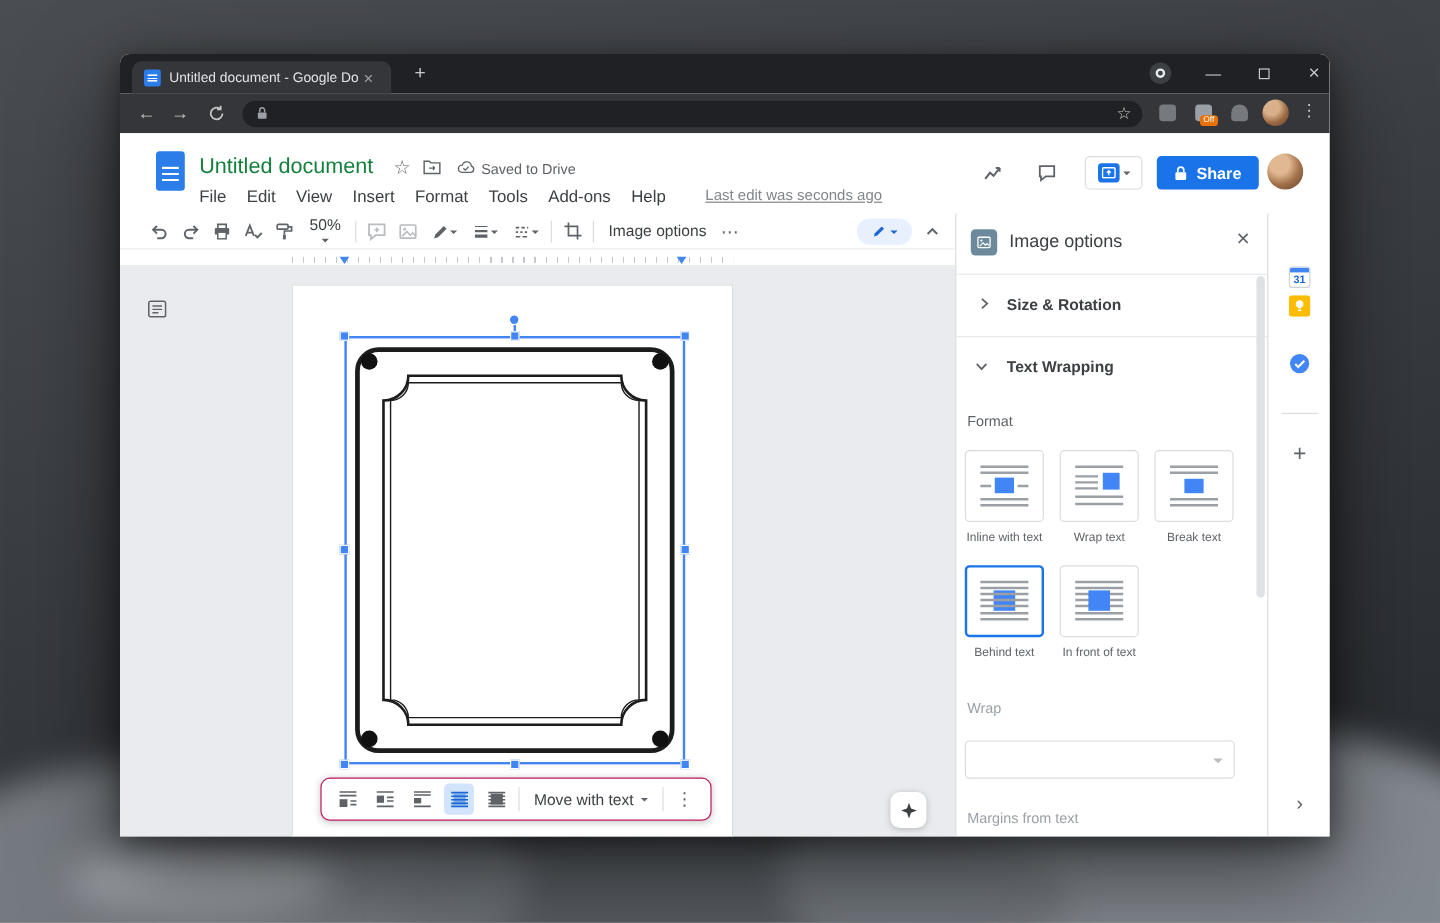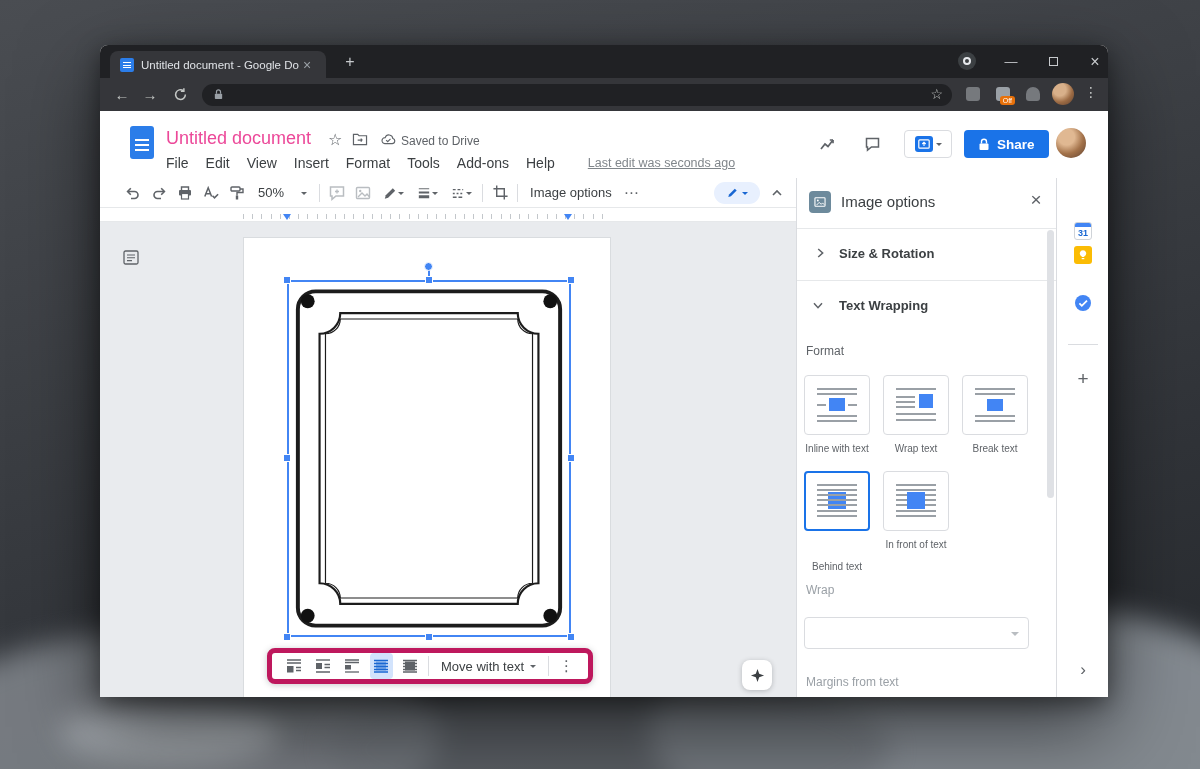--- a/index.html
+++ b/index.html
@@ -53,40 +53,40 @@
     padding:0.5px 3px; border-radius:3px; line-height:8px; }
   .addr-avatar { left:952px; top:5px; width:22px; height:22px; border-radius:50%;
     background:radial-gradient(circle at 35% 30%,#d8b08a 0 30%,#9c6b44 60%,#5d4030 100%); }
   .addr-kebab { left:982px; top:6px; color:#c4c7c5; font-size:14px; width:18px; text-align:center; }
 
   
   .dhead { left:0; top:66px; width:1008px; height:67px; background:#fff; }
   .dlogo { left:30px; top:15px; width:24px; height:33px; background:#2b7de9; border-radius:3px; position:absolute; }
   .dlogo::after { content:""; position:absolute; left:5px; top:13px; width:14px; height:13px;
     background:linear-gradient(#fff 0 2px,transparent 2px 5px,#fff 5px 7px,transparent 7px 10px,#fff 10px 12px,transparent 12px); }
-  .dtitle { left:66px; top:17px; font-size:18px; color:#ec4899; }
+  .dtitle { left:66px; top:17px; font-size:18px; color:#15803d; }
   .h-ico { color:#5f6368; }
   .star-ic { left:228px; top:19px; font-size:16px; }
   .menus { left:66px; top:44px; display:flex; align-items:center; gap:17px; font-size:14px; color:#3c4043; }
   .menus span { cursor:default; }
   .lastedit { margin-left:16px; font-size:12.5px; color:#80868b; text-decoration:underline; }
   .pres-btn { left:804px; top:19px; width:48px; height:28px; border:1px solid #dadce0; border-radius:4px;
     display:flex; align-items:center; justify-content:center; gap:3px; background:#fff; }
   .pres-sq { width:18px; height:16px; background:#1a73e8; border-radius:3px; display:flex; align-items:center; justify-content:center; }
   .share-btn { left:864px; top:19px; height:28px; background:#1a73e8; border-radius:4px; color:#fff;
     font-size:13.5px; font-weight:bold; display:flex; align-items:center; gap:7px; padding:0 14px; }
   .avatar { left:956px; top:17px; width:30px; height:30px; border-radius:50%;
     background:radial-gradient(circle at 35% 30%,#e0b892 0 28%,#a3724a 58%,#5d4030 100%); }
 
   
   .tbar { left:0; top:133px; width:696px; height:30px; background:#fff; border-bottom:1px solid #e6e8ea;
     display:flex; align-items:center; gap:8px; padding:0 10px 0 24px; }
   .ti { width:18px; height:18px; flex:0 0 auto; display:flex; align-items:center; justify-content:center; }
   .car { width:0; height:0; border:3.5px solid transparent; border-top-color:#5f6368; margin-top:4px; }
-  .zoombox { display:flex; align-items:center; gap:17px; font-size:13px; color:#3c4043; padding:0 4px; }
+  .zoombox { display:flex; align-items:center; gap:0; font-size:13px; color:#3c4043; padding:0 4px;flex-direction:column; }
   .tsep { width:1px; height:18px; background:#dadce0; flex:0 0 1px; }
   .tlabel { font-size:13px; color:#3c4043; padding:0 4px; white-space:nowrap; }
   .tmore { color:#5f6368; font-size:15px; }
   .mode-pill { margin-left:auto; width:46px; height:22px; border-radius:11px; background:#e8f0fe;
     display:flex; align-items:center; justify-content:center; gap:3px; }
   .mode-pill .car { border-top-color:#1967d2; }
 
   
   .ruler { left:0; top:163px; width:696px; height:14px; background:#fff; border-bottom:1px solid #e6e8ea; }
   .ticks { left:143px; top:6px; width:368px; height:5px;
@@ -99,21 +99,21 @@
   .outline-btn { left:20px; top:24px; width:22px; height:22px; display:flex; align-items:center; justify-content:center; }
   .page { left:143px; top:15px; width:368px; height:520px; background:#fff; border:1px solid #d9dcdf; }
   .sel { left:187px; top:58px; width:284px; height:357px; border:2px solid #4285f4; }
   .frame-svg { position:absolute; left:0; top:0; width:100%; height:100%; }
   .handle { width:8px; height:8px; background:#4285f4; border:1px solid #fff; }
   .rot-stem { left:328px; top:48px; width:2px; height:10px; background:#4285f4; }
   .rot-dot { left:324px; top:40px; width:9px; height:9px; border-radius:50%; background:#4285f4; border:1px solid #fff; }
 
   
   .imgbar { left:167px; top:426px; width:326px; height:36px; background:#fff; border-radius:8px;
-    border:5px solid #be185d; box-shadow:0 1px 6px rgba(60,64,67,.28); display:flex; align-items:center;
+    border:1px solid #be185d; box-shadow:0 1px 6px rgba(60,64,67,.28); display:flex; align-items:center;
     gap:6px; padding:0 10px; }
   .wbtn { width:26px; height:26px; border-radius:4px; display:flex; align-items:center; justify-content:center; }
   .wbtn.sel-w { background:#d2e3fc; }
   .mwt { font-size:13px; color:#3c4043; display:flex; align-items:center; gap:6px; padding:0 6px; white-space:nowrap; }
   .vdiv { width:1px; height:20px; background:#dadce0; }
   .kebab { color:#5f6368; font-size:15px; padding:0 4px; }
   .explore-btn { left:642px; top:438px; width:30px; height:30px; background:#fff; border-radius:8px;
     box-shadow:0 1px 5px rgba(60,64,67,.3); display:flex; align-items:center; justify-content:center; }
 
   
@@ -512,21 +512,21 @@
             <rect x="14" y="11" width="18" height="17" fill="#4285f4"></rect>
             <path d="M3 4h40M3 9h40M3 14h40M3 19h40M3 24h40M3 30h40M3 35h40" stroke="#9aa0a6" stroke-width="2"></path>
           </svg>
       </div>
       <div class="a card" style="left:86px;top:293px;">
         <svg width="46" height="40" viewBox="0 0 46 40">
             <path d="M3 4h40M3 9h40M3 14h40M3 19h40M3 24h40M3 30h40M3 35h40" stroke="#9aa0a6" stroke-width="2"></path>
             <rect x="14" y="11" width="18" height="17" fill="#4285f4"></rect>
           </svg>
       </div>
-      <div class="a card-label" style="left:7px;top:383px;">Behind text</div>
+      <div class="a card-label" style="left:7px;top:361px;">Behind text</div>
       <div class="a card-label" style="left:86px;top:361px;">In front of text</div>
 
       <div class="a dim-label" style="left:9px;top:405px;">Wrap</div>
       <div class="a wrap-select">
         <span class="sel-car"></span>
       </div>
       <div class="a dim-label" style="left:9px;top:497px;">Margins from text</div>
 
       <div class="a p-scroll"></div>
     </div>

